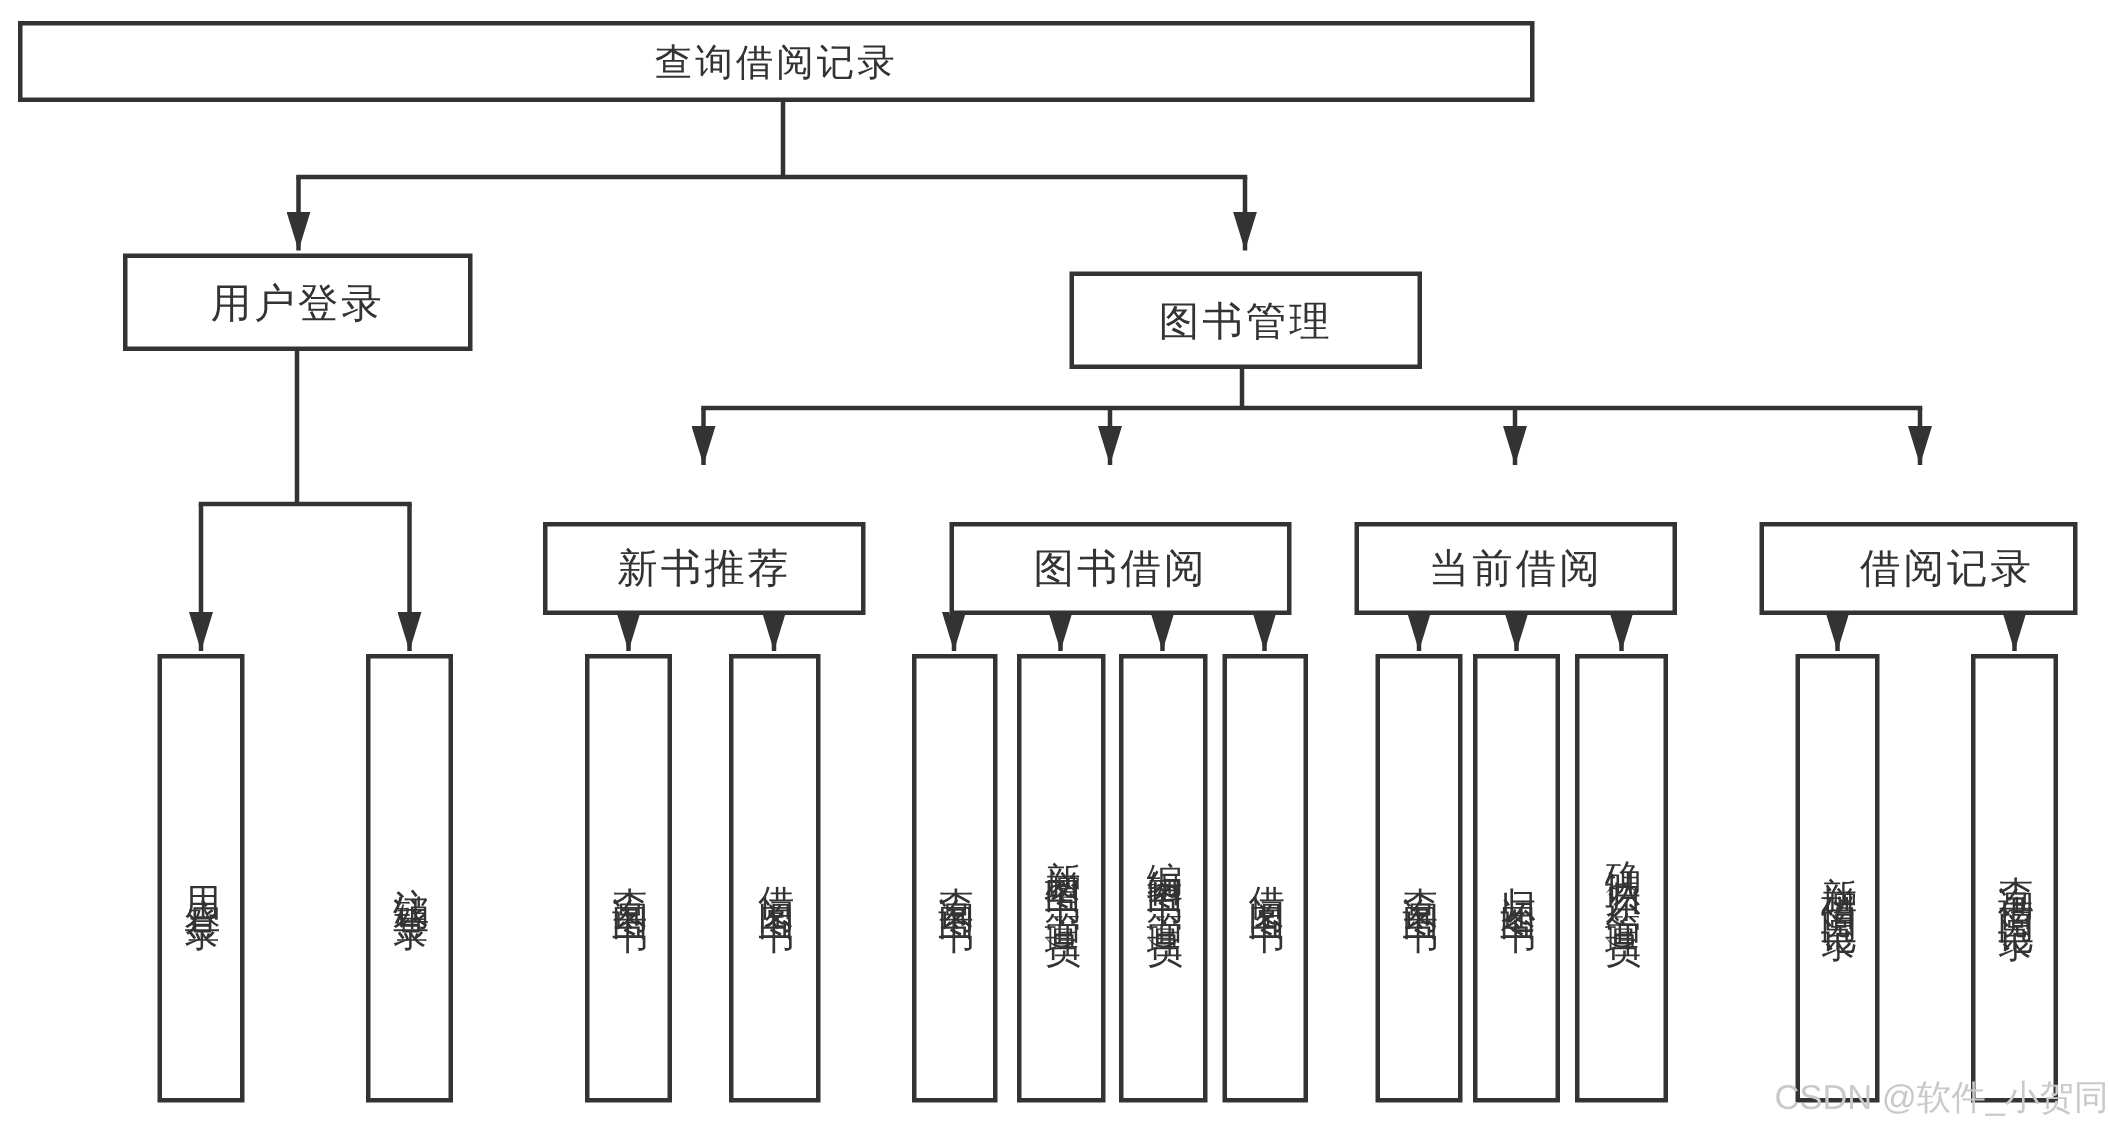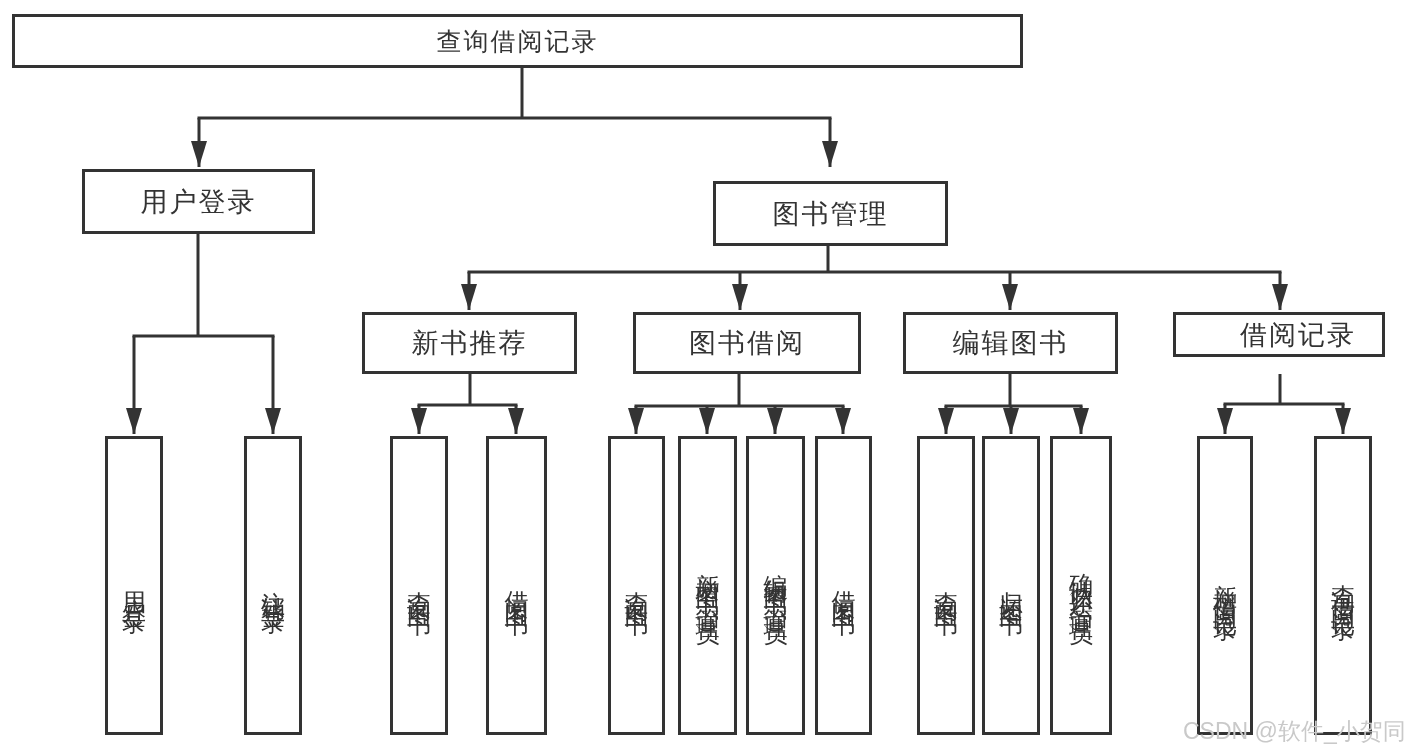--- a/index.html
+++ b/index.html
@@ -16,21 +16,21 @@
     background: #ffffff;
     border: 3px solid #333333;
     display: flex;
     align-items: center;
     justify-content: center;
     z-index: 2;
     letter-spacing: 2px;
   }
   .node.root  { font-size: 25px; }
   .node.lvl2  { font-size: 27px; }
-  .node.lvl3  { font-size: 27px; }
+  .node.lvl3  { font-size: 27px; margin-top: 36px; }
 
   .node.leaf { letter-spacing: 0; }
   .node.leaf span {
     display: block;
     writing-mode: vertical-lr;
     text-orientation: upright;
     font-size: 24px;
     letter-spacing: 7px;
     line-height: 1;
     white-space: nowrap;
@@ -113,22 +113,22 @@
     </g>
   </svg>
 
   <div class="node root" style="left:12px; top:14px; width:1011px; height:54px;">查询借阅记录</div>
 
   <div class="node lvl2" style="left:82px; top:169px; width:233px; height:65px;">用户登录</div>
   <div class="node lvl2" style="left:713px; top:169px; width:235px; height:65px;margin-top:12px;">图书管理</div>
 
   <div class="node lvl3" style="left:362px; top:312px; width:215px; height:62px;">新书推荐</div>
   <div class="node lvl3" style="left:633px; top:312px; width:228px; height:62px;">图书借阅</div>
-  <div class="node lvl3" style="left:903px; top:312px; width:215px; height:62px;">编辑图书</div>
-  <div class="node lvl3" style="left:1173px; top:312px; width:212px; height:45px;padding-left:38px;">借阅记录</div>
+  <div class="node lvl3" style="left:903px; top:312px; width:215px; height:62px;">当前借阅</div>
+  <div class="node lvl3" style="left:1173px; top:312px; width:212px; height:62px;padding-left:38px;">借阅记录</div>
 
   <div class="node leaf" style="left:105px; top:436px; width:58px; height:299px;">
     <span>用户登录</span>
   </div>
   <div class="node leaf" style="left:244px; top:436px; width:58px; height:299px;">
     <span>注销登录</span>
   </div>
 
   <div class="node leaf" style="left:390px; top:436px; width:58px; height:299px;">
     <span>查询图书</span>

